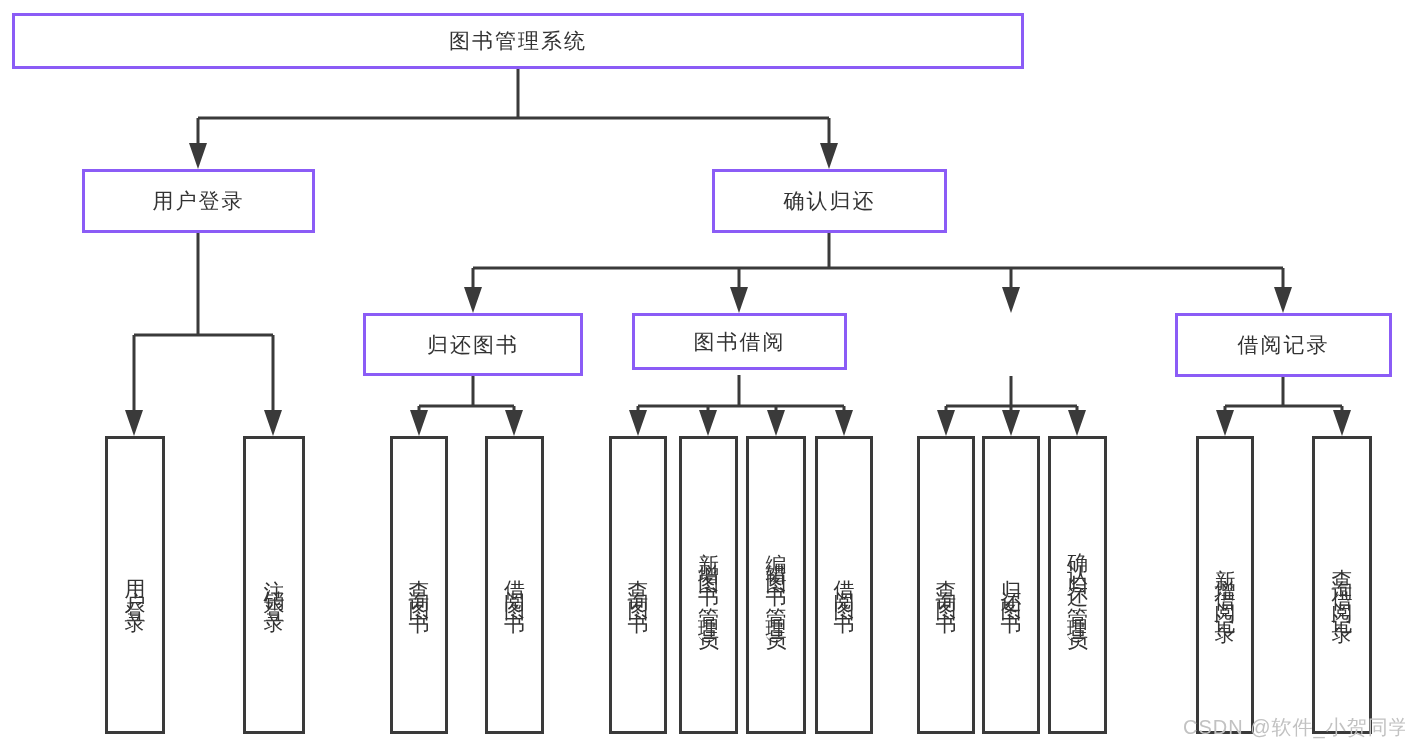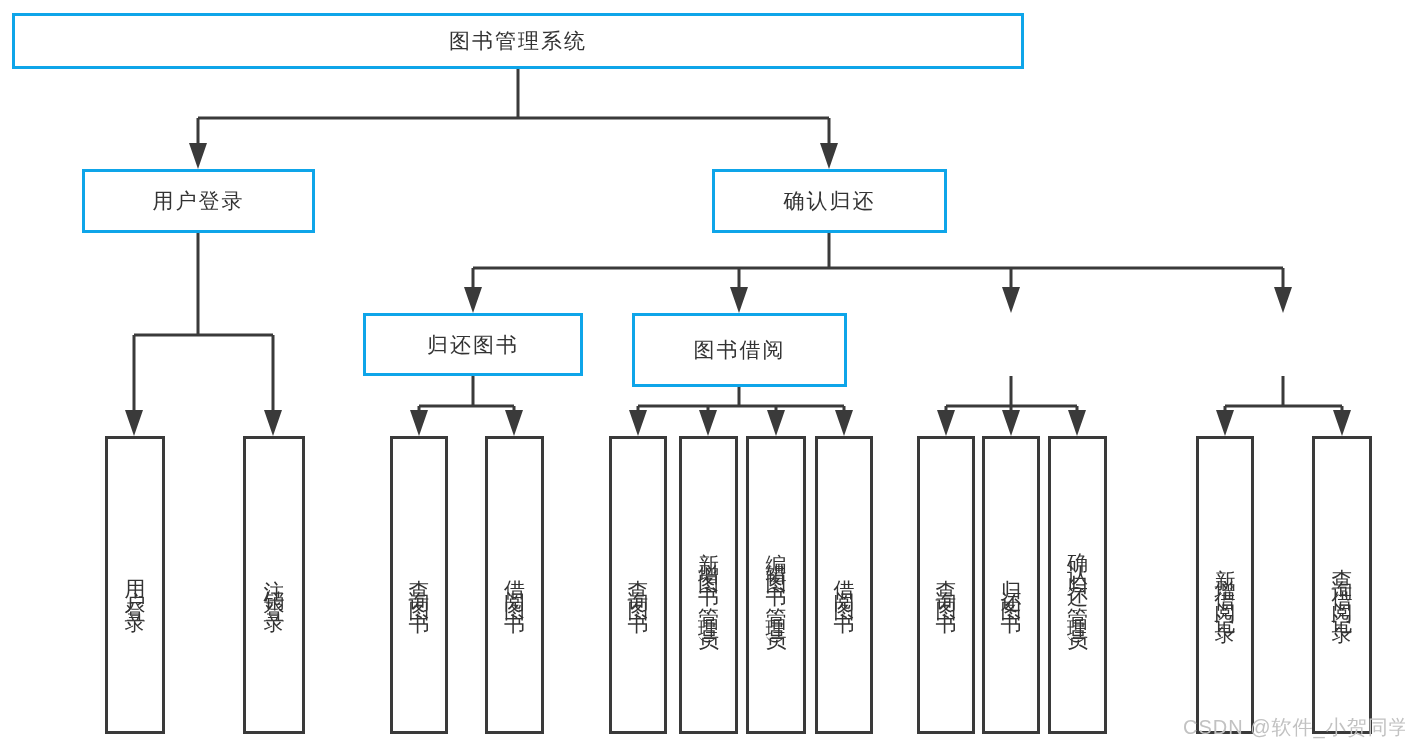--- a/index.html
+++ b/index.html
@@ -12,21 +12,21 @@
     overflow: hidden;
   }
   #connectors {
     position: absolute;
     left: 0; top: 0;
     width: 1405px; height: 747px;
   }
   .hbox {
     position: absolute;
     box-sizing: border-box;
-    border: 3px solid #0ea5e9;
+    border: 3px solid #8b5cf6;
     background: #ffffff;
     display: flex;
     align-items: center;
     justify-content: center;
     font-size: 21px;
     letter-spacing: 2px;
     color: #333333;
     z-index: 2;
     font-family: Liberation Mono, monospace;
   }
@@ -102,21 +102,22 @@
       <polygon points="1333,410 1351,410 1342,436"></polygon>
     </g>
   </svg>
 
   <div class="hbox" style="left:12px; top:13px; width:1012px; height:56px;">图书管理系统</div>
 
   <div class="hbox" style="left:82px; top:169px; width:233px; height:64px;">用户登录</div>
   <div class="hbox" style="left:712px; top:169px; width:235px; height:64px;">确认归还</div>
 
   <div class="hbox" style="left:363px; top:313px; width:220px; height:63px;">归还图书</div>
-  <div class="hbox" style="left:632px; top:313px; width:215px; height:74px;">图书借阅</div>
+  <div class="hbox" style="left:632px; top:313px; width:215px; height:57px;">图书借阅</div>
+  <div class="hbox" style="left:1175px; top:313px; width:217px; height:64px;">借阅记录</div>
 
   <div class="vbox" style="left:105px; width:60px;">用户登录</div>
   <div class="vbox" style="left:243px; width:62px;">注销登录</div>
 
   <div class="vbox" style="left:390px; width:58px;">查询图书</div>
   <div class="vbox" style="left:485px; width:59px;">借阅图书</div>
 
   <div class="vbox" style="left:609px; width:58px;">查询图书</div>
   <div class="vbox" style="left:679px; width:59px;">新增图书（管理员）</div>
   <div class="vbox" style="left:746px; width:60px;">编辑图书（管理员）</div>

